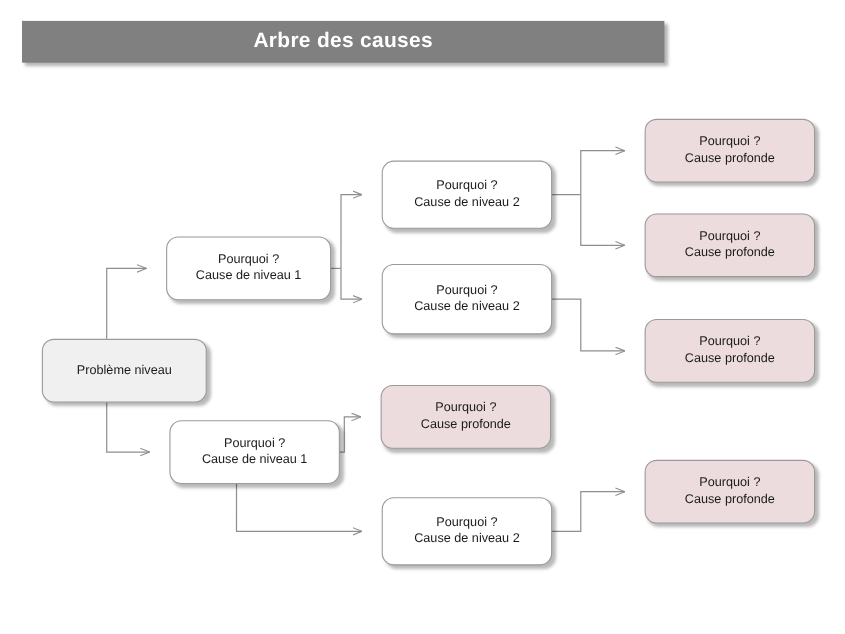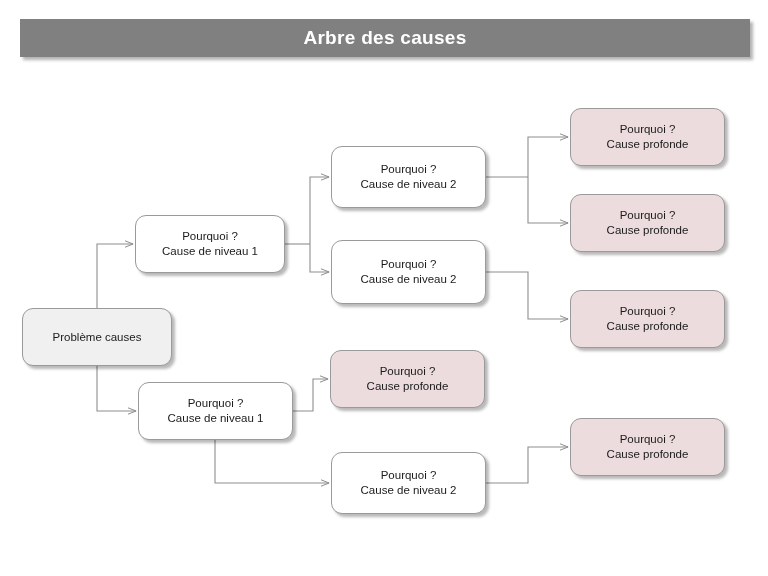--- a/index.html
+++ b/index.html
@@ -19,21 +19,21 @@
     position: absolute;
     left: 0; top: 0;
     width: 768px;
     height: 576px;
   }
   
   #title-bar {
     position: absolute;
     left: 20px;
     top: 19px;
-    width: 730px;
+    width: 584px;
     height: 38px;
     background: #808080;
     box-shadow: 3px 3px 3px rgba(0,0,0,0.30);
     display: flex;
     align-items: center;
     justify-content: center;
     box-sizing: border-box;
   }
   #title-text {
     color: #ffffff;
@@ -71,20 +71,21 @@
     flex-direction: column;
     align-items: center;
     justify-content: center;
     text-align: center;
     font-size: 11.5px;
     line-height: 15px;
     color: #1a1a1a;
     background: #ffffff;
     box-shadow: 3px 3px 3px rgba(0,0,0,0.28);
     font-family: "Liberation Sans", sans-serif;
+    margin-left: 16px;
   }
   .node .line1, .node .line2 { display: block; }
   .node-problem { background: #f0f0f0; }
   .node-level { background: #ffffff; }
   .node-root  { background: #eddcde; }
   .node-single { justify-content: center; }
 </style>
 </head>
 <body>
 
@@ -119,21 +120,21 @@
 
       <path d="M293,411 L313,411 L313,379 L328,379" marker-end="url(#arrow)"></path>
 
       <path d="M215,440 L215,483 L329,483" marker-end="url(#arrow)"></path>
 
       <path d="M486,483 L528,483 L528,447 L568,447" marker-end="url(#arrow)"></path>
     </g>
   </svg>
 
   <div class="node node-problem node-single" style="left:22px;top:308px;width:150px;height:58px;">
-    <span class="line1">Problème causes</span>
+    <span class="line1">Problème niveau</span>
   </div>
 
   <div class="node node-level" style="left:135px;top:215px;width:150px;height:58px;">
     <span class="line1">Pourquoi ?</span>
     <span class="line2">Cause de niveau 1</span>
   </div>
 
   <div class="node node-level" style="left:138px;top:382px;width:155px;height:58px;">
     <span class="line1">Pourquoi ?</span>
     <span class="line2">Cause de niveau 1</span>

